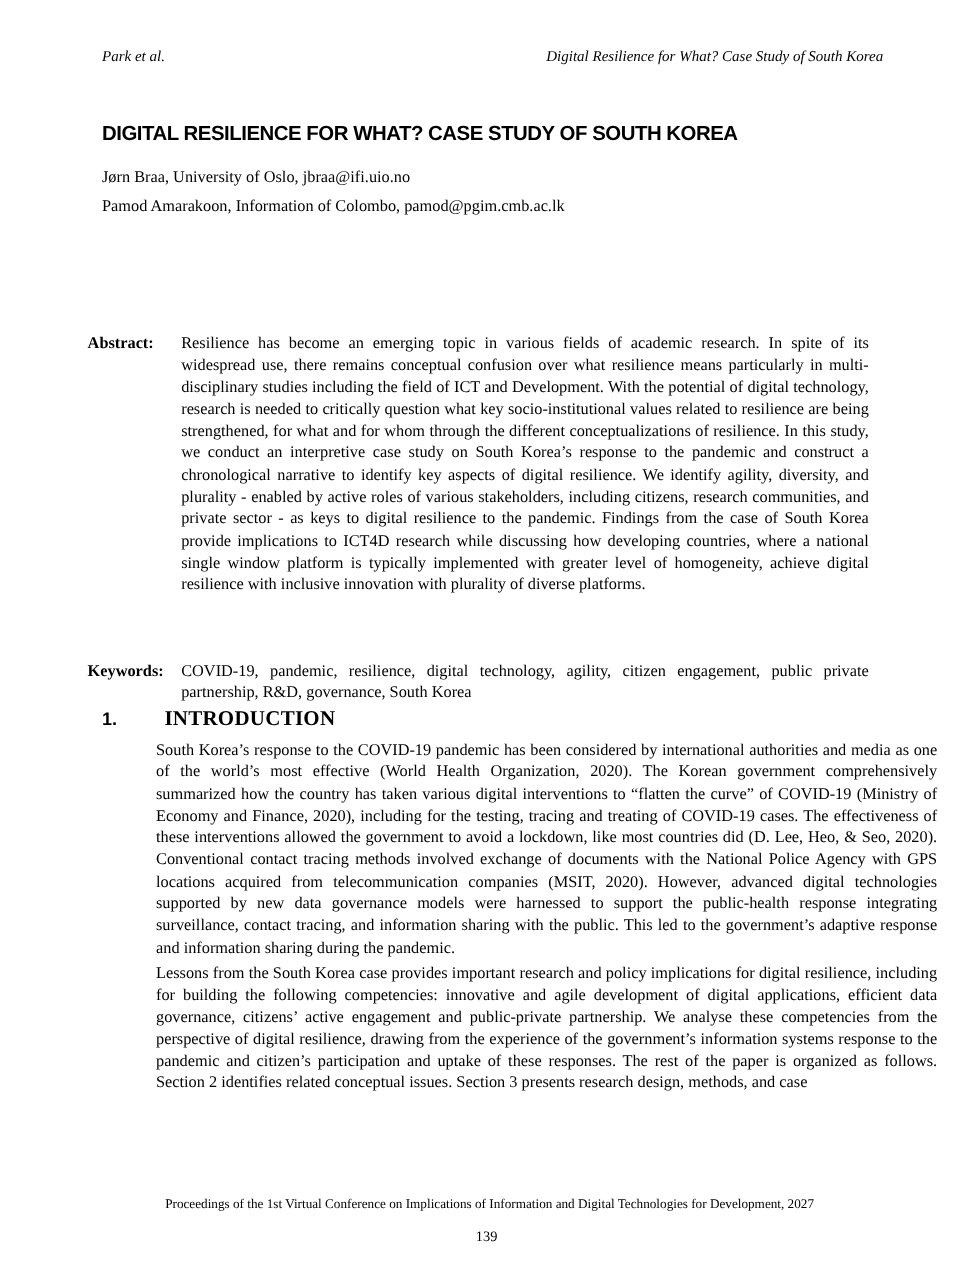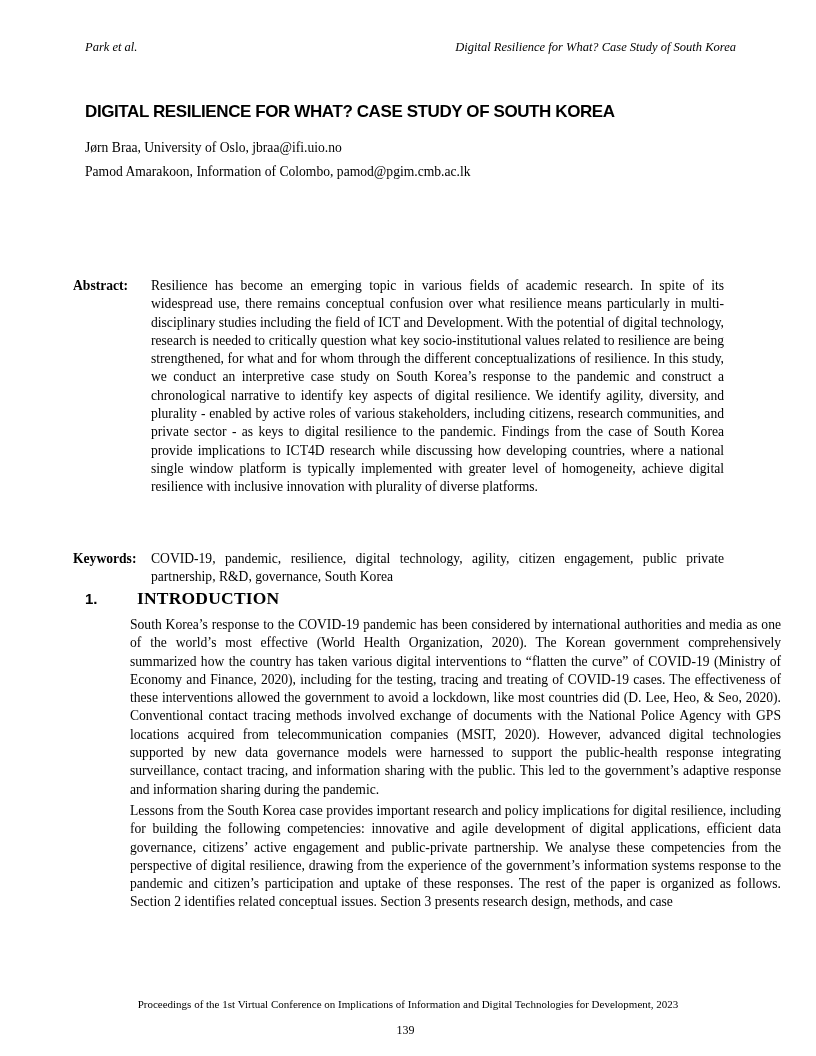--- a/index.html
+++ b/index.html
@@ -149,16 +149,16 @@
 
   <div class="section-heading">
     <span class="section-number">1.</span><span class="section-title">INTRODUCTION</span>
   </div>
 
   <div class="intro-body">
     <p>South Korea’s response to the COVID-19 pandemic has been considered by international authorities and media as one of the world’s most effective (World Health Organization, 2020).  The Korean government comprehensively summarized how the country has taken various digital interventions to “flatten the curve” of COVID-19 (Ministry of Economy and Finance, 2020), including for the testing, tracing and treating of COVID-19 cases. The effectiveness of these interventions allowed the government to avoid a lockdown, like most countries did (D. Lee, Heo, &amp; Seo, 2020). Conventional contact tracing methods involved exchange of documents with the National Police Agency with GPS locations acquired from telecommunication companies (MSIT, 2020). However, advanced digital technologies supported by new data governance models were harnessed to support the public-health response integrating surveillance, contact tracing, and information sharing with the public. This led to the government’s adaptive response and information sharing during the pandemic.</p>
     <p>Lessons from the South Korea case provides important research and policy implications for digital resilience, including for building the following competencies: innovative and agile development of digital applications, efficient data governance, citizens’ active engagement and public-private partnership. We analyse these competencies from the perspective of digital resilience, drawing from the experience of the government’s information systems response to the pandemic and citizen’s participation and uptake of these responses. The rest of the paper is organized as follows. Section 2 identifies related conceptual issues. Section 3 presents research design, methods, and case</p>
   </div>
 
-  <div class="page-footer">Proceedings of the 1st Virtual Conference on Implications of Information and Digital Technologies for Development, 2023</div>
+  <div class="page-footer">Proceedings of the 1st Virtual Conference on Implications of Information and Digital Technologies for Development, 2027</div>
   <div class="page-number">139</div>
 
 </div>
 
 </body></html>

